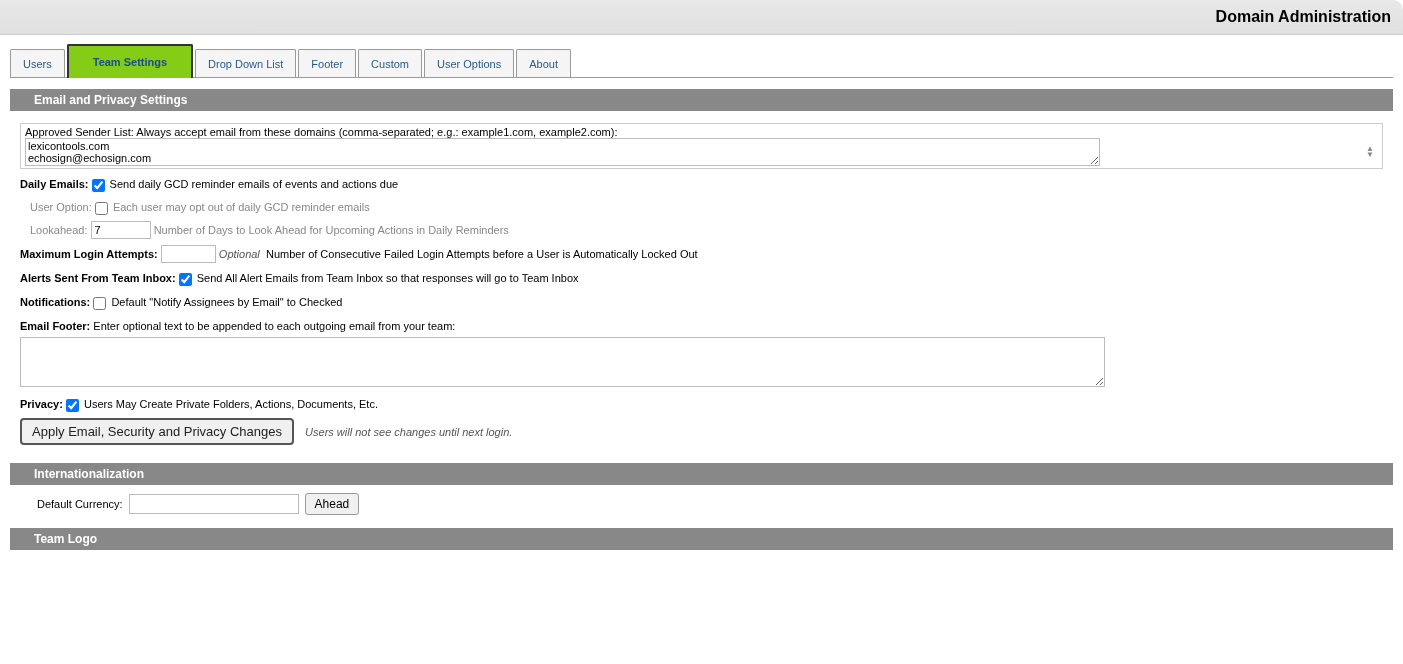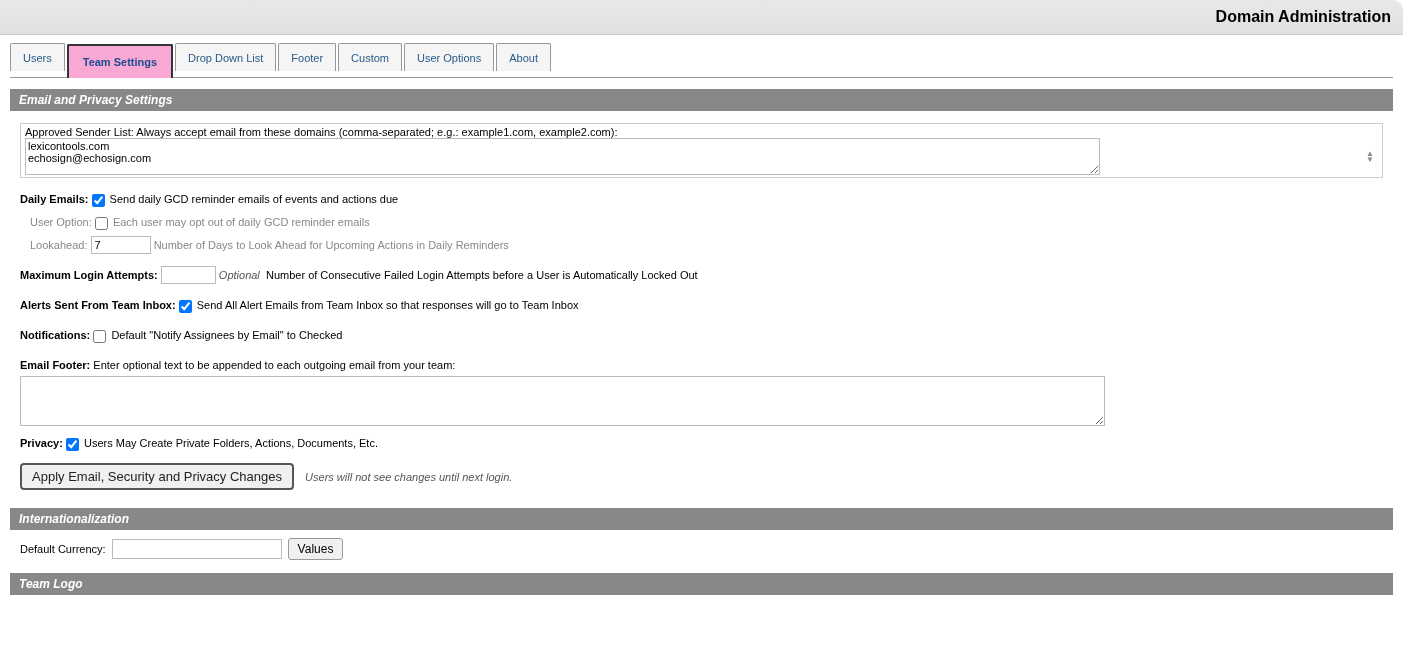--- a/index.html
+++ b/index.html
@@ -21,61 +21,60 @@
       text-align: right;
     }
     .page-title {
       font-size: 16px;
       font-weight: bold;
       color: #000;
     }
     .tabs {
       display: flex;
       margin: 8px 10px 0 10px;
-      align-items: flex-start;
+      align-items: flex-end;
     }
     .tab {
       padding: 6px 12px;
       border: 1px solid #999;
       border-bottom: none;
       background: #f5f5f5;
       color: #2a5a8a;
       cursor: pointer;
       margin-right: 2px;
       font-size: 11px;
       border-radius: 2px 2px 0 0;
       height: 28px;
       display: flex;
       align-items: center;
     }
     .tab.active {
-      background: #f9a8d4;
+      background: #84cc16;
       color: #1a4d8f;
       font-weight: bold;
       border: 2px solid #333;
       border-bottom: none;
       height: 34px;
-      padding: 7px 14px;
+      padding: 7px 24px;
       position: relative;
       top: 1px;
       z-index: 2;
     }
     .content {
       margin: 0 10px 10px 10px;
       border-top: 1px solid #999;
       padding-top: 6px;
     }
     .section-header {
       background: #888;
       color: #fff;
       font-weight: bold;
-      padding: 4px 9px;
+      padding: 4px 24px;
       font-size: 12px;
       margin: 5px 0 0 0;
-      font-style: italic;
     }
     .section-body {
       padding: 8px 10px;
     }
     .field-line {
       margin: 5px 0;
       line-height: 18px;
     }
     .field-line label,
     .field-line .lbl {
@@ -83,21 +82,21 @@
     }
     .approved-box {
       border: 1px solid #ccc;
       padding: 2px 4px 2px 4px;
       margin-top: 4px;
       position: relative;
     }
     textarea.sender-list {
       width: 1075px;
       max-width: 100%;
-      height: 37px;
+      height: 28px;
       font-family: Arial, sans-serif;
       font-size: 11px;
       resize: both;
       border: 1px solid #bbb;
       padding: 1px 2px;
       display: block;
     }
     textarea.footer-text {
       width: 1085px;
       max-width: 100%;
@@ -154,35 +153,36 @@
       border-radius: 3px;
       cursor: pointer;
     }
     .note-text {
       font-style: italic;
       color: #555;
       margin-left: 8px;
       font-size: 11px;
     }
     .spacer-top {
-      margin-top: 12px;
+      margin-top: 6px;
     }
     .scroll-hint {
       position: absolute;
       right: 4px;
       top: 50%;
       transform: translateY(-50%);
       font-size: 8px;
       color: #888;
       line-height: 6px;
     }
     .intl-line {
       display: flex;
       align-items: center;
       gap: 6px;
+      margin-left: 17px;
     }
     input[type="checkbox"] {
       vertical-align: middle;
       margin: 0 2px 0 0;
     }
   </style>
 </head>
 <body>
 
 <div class="page-header">
@@ -258,31 +258,31 @@
       <textarea class="footer-text" style=""></textarea>
     </div>
 
     <div class="field-line" style="margin-top:8px">
       <span class="lbl">Privacy:</span>
       <input type="checkbox" checked="" style="">
       <span>Users May Create Private Folders, Actions, Documents, Etc.</span>
     </div>
 
 
-    <div class="field-line" style="margin-top:11px">
+    <div class="field-line" style="margin-top:5px">
       <button class="apply-btn">Apply Email, Security and Privacy Changes</button>
       <span class="note-text">Users will not see changes until next login.</span>
     </div>
 
   </div>
 
   <div class="section-header">Internationalization</div>
   <div class="section-body">
     <div class="intl-line">
       <span>Default Currency:</span>
       <input type="text" class="currency" value="" style="">
-      <button class="update-btn">Values</button>
+      <button class="update-btn">Ahead</button>
     </div>
   </div>
 
   <div class="section-header">Team Logo</div>
 
 </div>
 
 </body></html>

